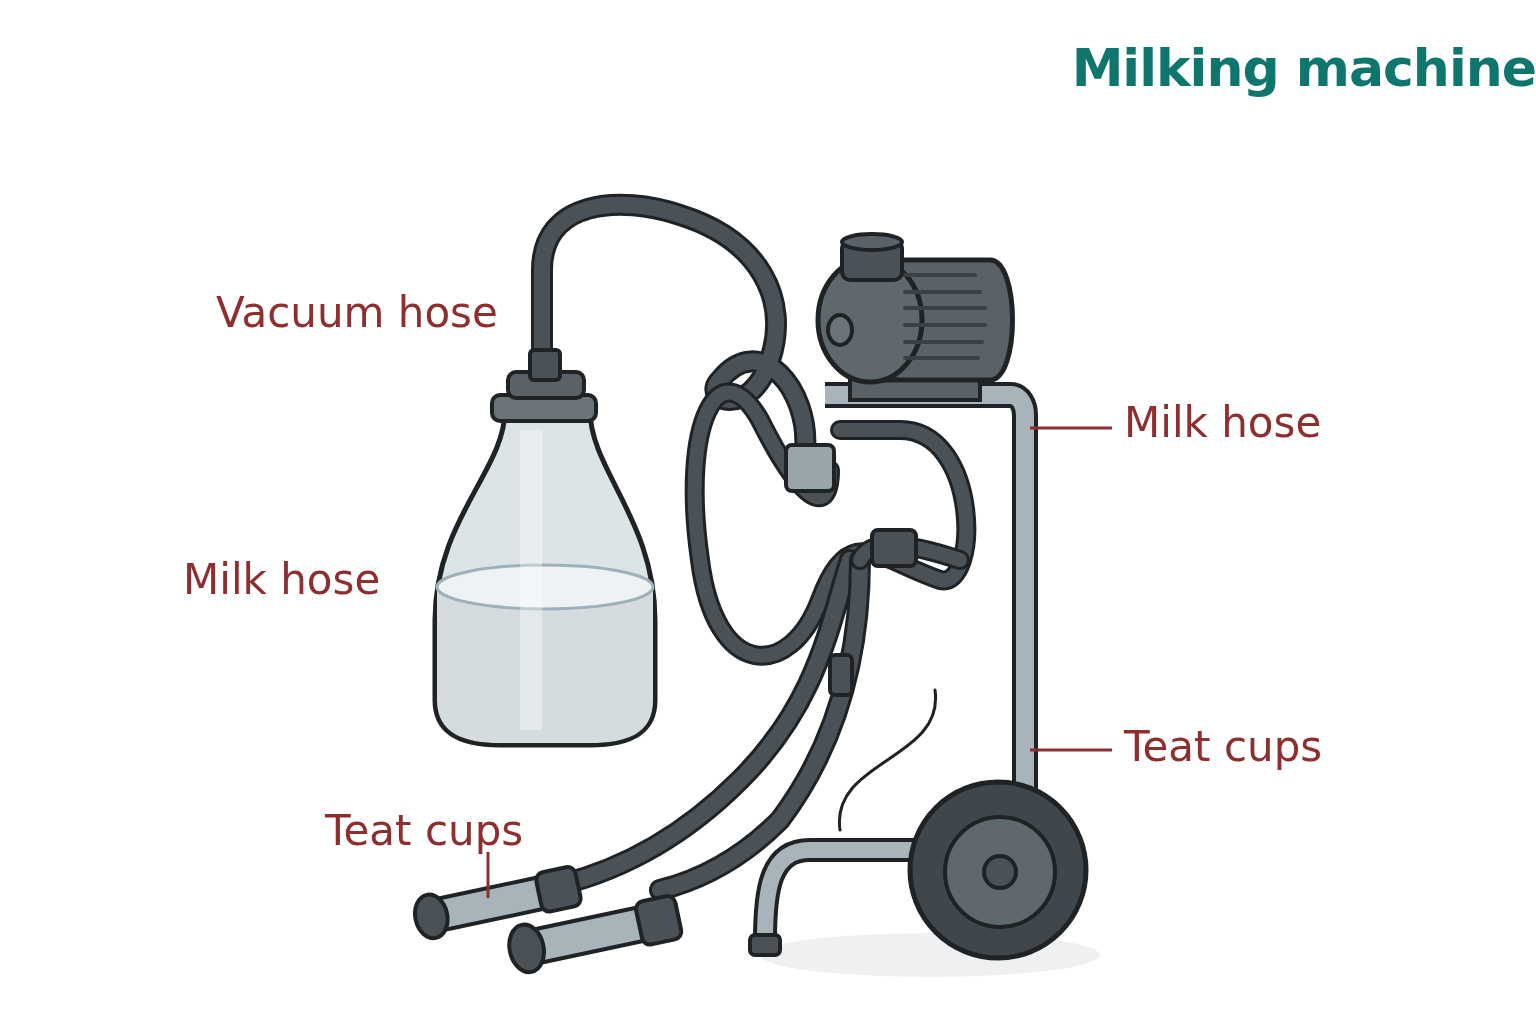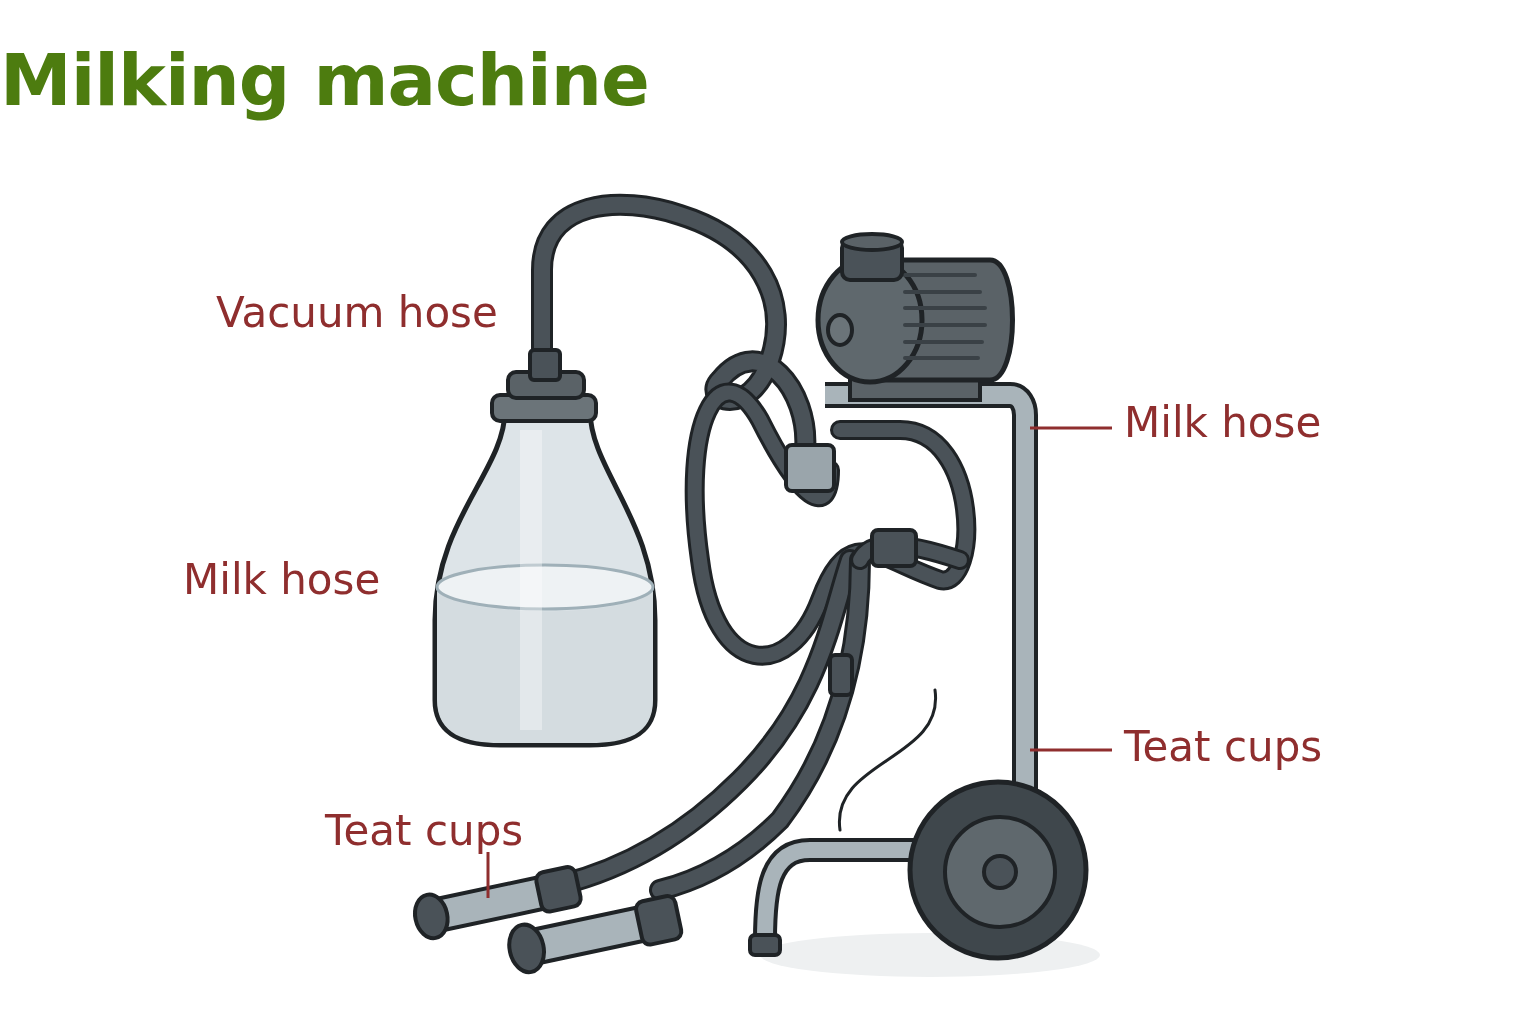--- a/index.html
+++ b/index.html
@@ -1,17 +1,17 @@
 <!DOCTYPE html>
 <html><head>
   <meta charset="utf-8">
   <style>
     html, body { margin: 0; padding: 0; background: #ffffff; }
     body { width: 1536px; height: 1024px; position: relative; overflow: hidden; font-family: "DejaVu Sans", sans-serif; }
-    .title { position: absolute; left: 0; right: 0; top: 38px; text-align: left; font-size: 72px; font-weight: bold; color: #4d7c0f; letter-spacing: -1px; font-family: "DejaVu Sans", sans-serif; }
+    .title { position: absolute; left: 0; right: 0; top: 38px; text-align: right; font-size: 52px; font-weight: bold; color: #0f766e; letter-spacing: -1px; font-family: "DejaVu Sans", sans-serif; }
     .label { position: absolute; font-size: 42px; color: #8f2e2e; font-family: "DejaVu Sans", sans-serif; white-space: nowrap; }
     svg.art { position: absolute; left: 0; top: 0; }
   </style>
 </head>
 <body>
 
 <div class="title">Milking machine</div>
 
 <svg class="art" width="1536" height="1024" viewBox="0 0 1536 1024">
 

